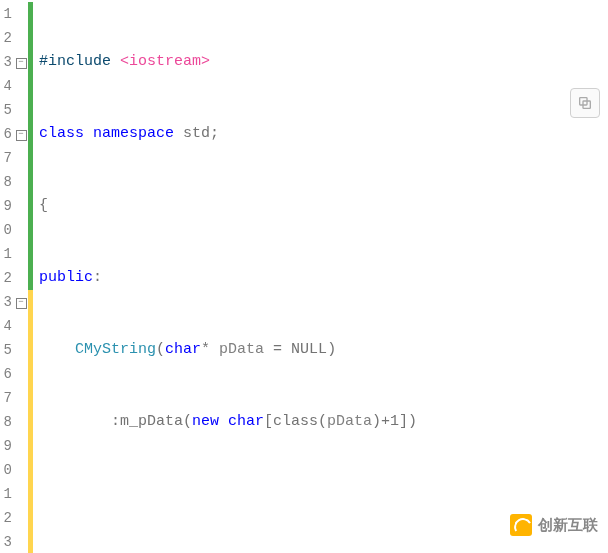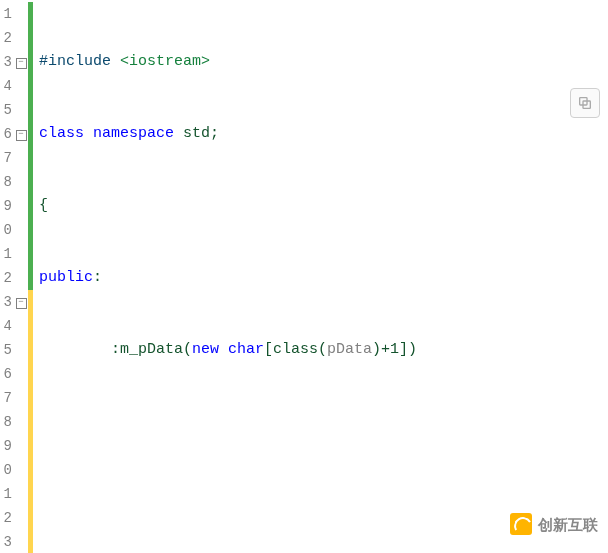--- a/index.html
+++ b/index.html
@@ -11,25 +11,25 @@
 .fold-box{display:inline-block;width:9px;height:9px;border:1px solid #808080;line-height:7px;font-size:9px;text-align:center;color:#808080;background:#fff;vertical-align:1px}
 .change-bar{position:absolute;left:28px;top:2px;width:5px;height:551px;background:#7fc97f}
 .change-bar .y{background:#ffd54f;width:5px}
 .change-bar .g{background:#4caf50;width:5px}
 .change-bar div{height:24px}
 .code{position:absolute;left:33px;top:0;padding-top:2px;padding-left:6px;white-space:pre}
 .code div{height:24px}
 .hl-line{position:absolute;left:33px;top:314px;width:575px;height:24px;background:#eef3ee;z-index:-1}
 .kw{color:#0000ff}
 .cls{color:#2b91af}
-.pp{color:#15803d}
+.pp{color:#ec4899}
 .ppkw{color:#0c4a6e}
-.id{color:#14532d}
+.id{color:#737373}
 .param{color:#808080}
-.watermark{position:absolute;right:10px;bottom:16px;display:flex;align-items:flex-start;gap:6px;font-family:"Microsoft YaHei",Arial,sans-serif;font-size:15px;color:#888;font-weight:bold}
+.watermark{position:absolute;right:10px;bottom:16px;display:flex;align-items:center;gap:6px;font-family:"Microsoft YaHei",Arial,sans-serif;font-size:15px;color:#888;font-weight:bold}
 .wm-icon{width:22px;height:22px;border-radius:3px;background:#ffb400;position:relative}
 .wm-icon::before{content:"";position:absolute;left:4px;top:4px;width:14px;height:14px;border:2px solid #fff;border-right-color:transparent;border-bottom-color:transparent;border-radius:50%;transform:rotate(15deg)}
 .copy-badge{position:absolute;right:8px;top:88px;width:28px;height:28px;border:1px solid #d0d0d0;border-radius:4px;background:#fafafa;display:flex;align-items:center;justify-content:center;color:#aaa}
 .copy-badge svg{width:16px;height:16px}
 </style>
 </head>
 <body>
 
 <div class="editor">
   <div class="hl-line"></div>
@@ -108,20 +108,21 @@
       <div class="y"></div>
       <div class="y"></div>
       <div class="y"></div>
     </div>
 
   <div class="code">
     <div><span class="ppkw">#include</span> <span class="pp">&lt;iostream&gt;</span></div>
     <div><span class="kw">class</span> <span class="kw">namespace</span><span class="id"> std;</span></div>
     <div><span class="id">{</span></div>
     <div><span class="kw">public</span><span class="id">:</span></div>
+    <div>    <span class="cls">CMyString</span><span class="id">(</span><span class="kw">char</span><span class="id">* </span><span class="param">pData</span><span class="id"> = </span><span class="id">NULL</span><span class="id">)</span></div>
     <div><span class="id">        :m_pData(</span><span class="kw">new</span><span> </span><span class="kw">char</span><span class="id">[class(</span><span class="param">pData</span><span class="id">)+1])</span></div>
     
     
     
     
     
     
     
     
     

